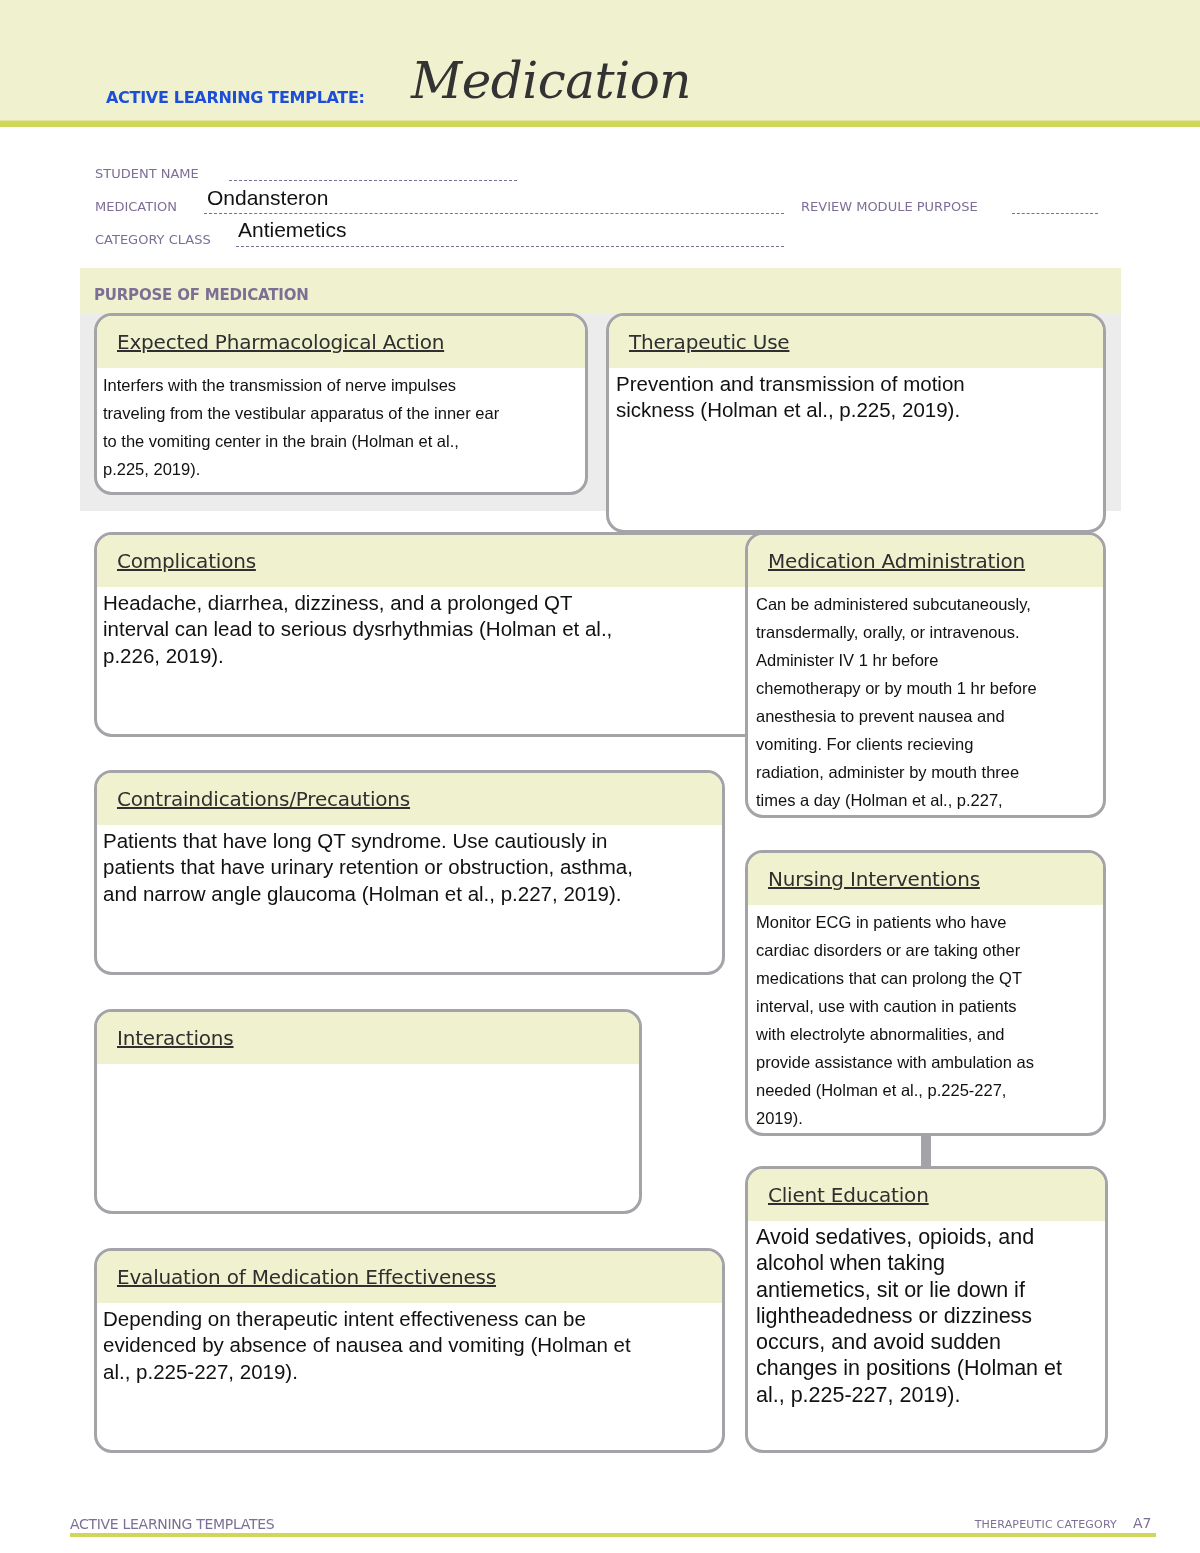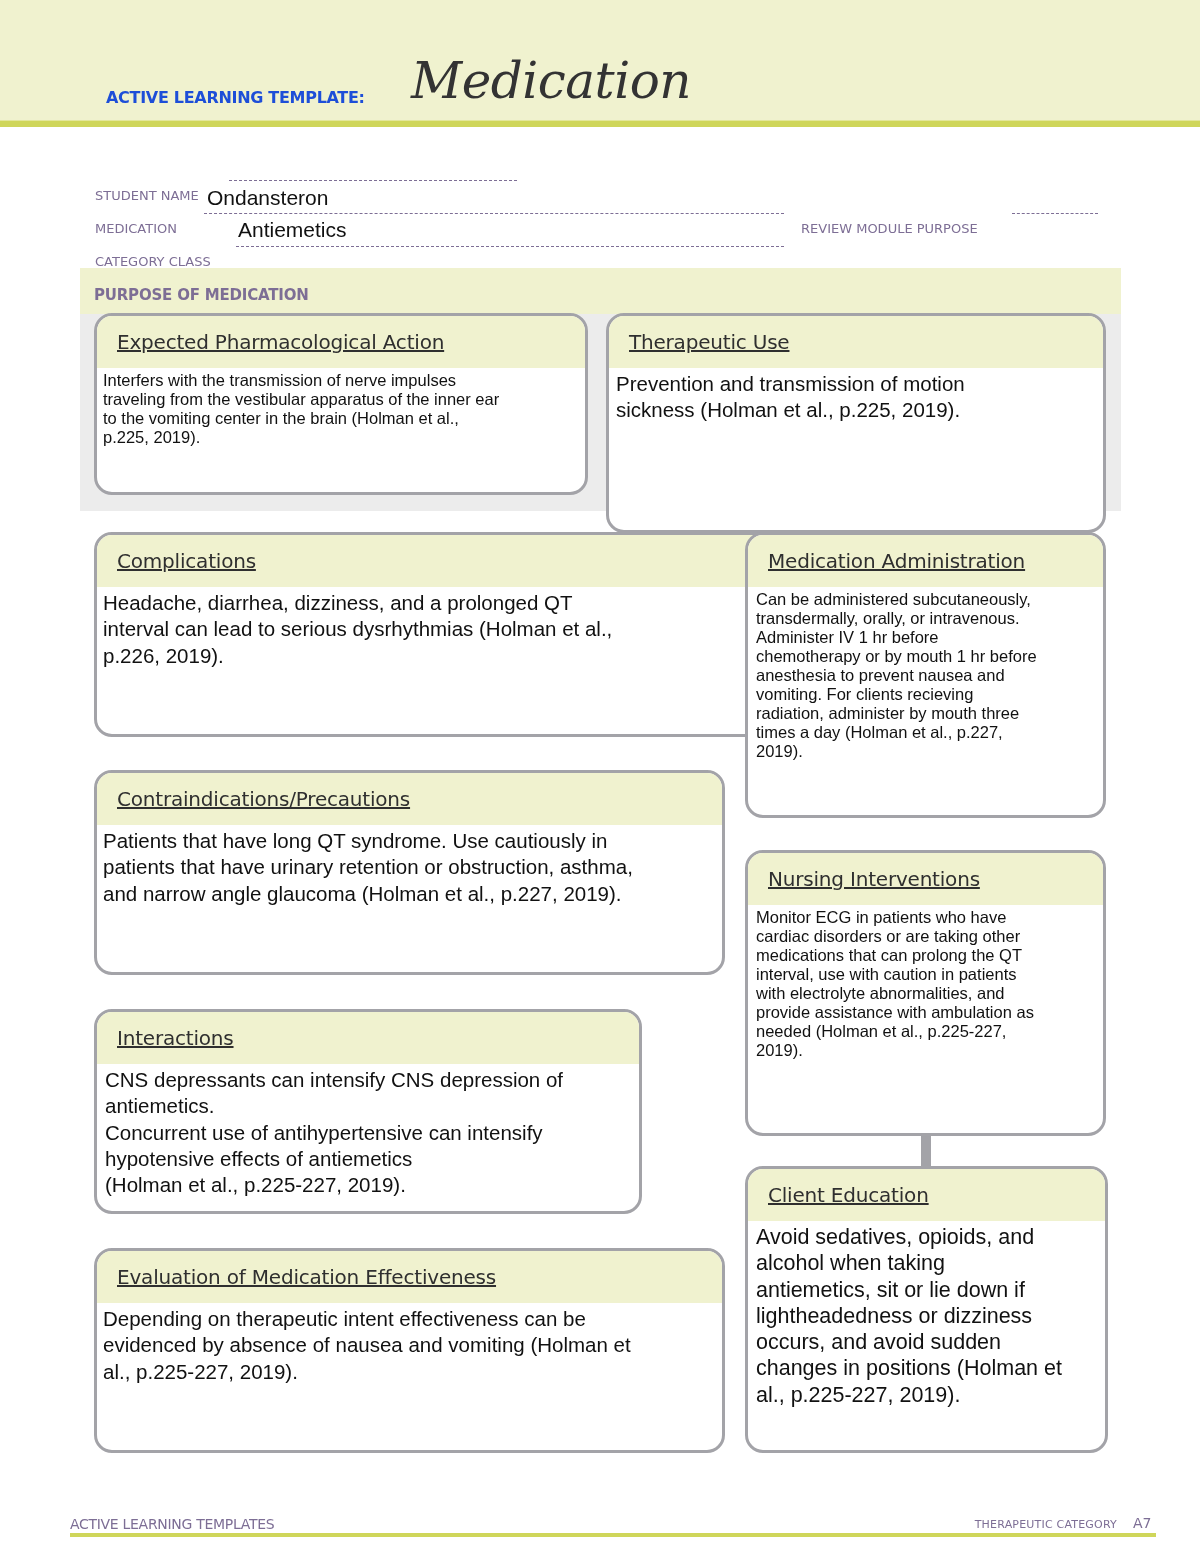--- a/index.html
+++ b/index.html
@@ -6,32 +6,32 @@
   html, body { width: 1200px; height: 1553px; background: #ffffff; overflow: hidden; }
   body { position: relative; font-family: "Liberation Sans", sans-serif; color: #111; }
 
   .top-band { position: absolute; left: 0; top: 0; width: 1200px; height: 121px; background: #f0f2cf; }
   .top-rule { position: absolute; left: 0; top: 121px; width: 1200px; height: 6px; background: #cfd65a; }
   .top-rule-light { position: absolute; left: 0; top: 120px; width: 1200px; height: 2px; background: #e3e79a; }
 
   .hdr-label { position: absolute; left: 106px; top: 88px; font-family: "DejaVu Sans", sans-serif; font-weight: bold; font-size: 16px; color: #1d4ed8; letter-spacing: -0.3px; text-align: center; }
   .hdr-title { position: absolute; left: 411px; top: 52px; font-family: "DejaVu Serif", serif; font-style: italic; font-size: 50px; color: #333; letter-spacing: -0.5px; }
 
-  .meta-row { position: absolute; font-family: "DejaVu Sans", sans-serif; font-size: 13px; color: #7d6e95; margin-top: 22px; }
+  .meta-row { position: absolute; font-family: "DejaVu Sans", sans-serif; font-size: 13px; color: #7d6e95; }
   .meta-line { position: absolute; border-bottom: 1.5px dashed #7d6e95; height: 0; }
   .meta-value { position: absolute; font-family: "Liberation Sans", sans-serif; font-size: 21px; color: #111; }
 
   .purpose-panel { position: absolute; left: 80px; top: 268px; width: 1041px; height: 243px; background: #ececec; }
   .purpose-band { position: absolute; left: 80px; top: 268px; width: 1041px; height: 46px; background: #f0f2cf; }
   .purpose-label { position: absolute; left: 94px; top: 286px; font-family: "DejaVu Sans", sans-serif; font-weight: bold; font-size: 15px; color: #7d6e95; letter-spacing: -0.2px; }
 
   .card { position: absolute; border: 3px solid #a3a3a8; border-radius: 18px; background: #fff; overflow: hidden; }
   .card-head { height: 52px; background: #f0f2cf; padding: 14px 0 0 20px; font-family: "DejaVu Sans", sans-serif; font-size: 20px; color: #2f2f2f; letter-spacing: -0.2px; white-space: nowrap; text-decoration: underline; }
   .card-body { padding: 3px 6px 0 6px; color: #111; font-family: "Liberation Sans", sans-serif; white-space: pre-line; }
-  .sz-sm { font-size: 16.5px; line-height: 19px; }
+  .sz-sm { font-size: 16.5px; line-height: 28px; }
   .sz-md { font-size: 20.5px; line-height: 26.3px; }
   .sz-lg { font-size: 21.5px; line-height: 26.3px; }
 
   .connector { position: absolute; left: 921px; top: 1134px; width: 10px; height: 32px; background: #a3a3a8; }
 
   .footer-left { position: absolute; left: 70px; top: 1516px; font-family: "DejaVu Sans", sans-serif; font-size: 14px; color: #7d6e95; letter-spacing: -0.3px; }
   .footer-right { position: absolute; right: 85px; top: 1518px; font-family: "DejaVu Sans", sans-serif; font-size: 11px; color: #7d6e95; letter-spacing: 0.2px; }
   .footer-page { position: absolute; left: 1133px; top: 1515px; font-family: "DejaVu Sans", sans-serif; font-size: 14px; color: #7d6e95; }
   .footer-rule { position: absolute; left: 70px; top: 1533px; width: 1086px; height: 4px; background: #cfd65a; }
 </style>
@@ -87,25 +87,20 @@
 
 <div class="card" style="left:94px; top:770px; width:631px; height:205px;">
   <div class="card-head">Contraindications/Precautions</div>
   <div class="card-body sz-md">Patients that have long QT syndrome. Use cautiously in
 patients that have urinary retention or obstruction, asthma,
 and narrow angle glaucoma (Holman et al., p.227, 2019).</div>
 </div>
 
 <div class="card" style="left:94px; top:1009px; width:548px; height:205px;">
   <div class="card-head">Interactions</div>
-  <div class="card-body sz-md" style="padding-left:8px;">CNS depressants can intensify CNS depression of
-antiemetics.
-Concurrent use of antihypertensive can intensify
-hypotensive effects of antiemetics
-(Holman et al., p.225-227, 2019).</div>
 </div>
 
 <div class="card" style="left:94px; top:1248px; width:631px; height:205px;">
   <div class="card-head">Evaluation of Medication Effectiveness</div>
   <div class="card-body sz-md">Depending on therapeutic intent effectiveness can be
 evidenced by absence of nausea and vomiting (Holman et
 al., p.225-227, 2019).</div>
 </div>
 
 <div class="card" style="left:745px; top:532px; width:361px; height:286px;">

